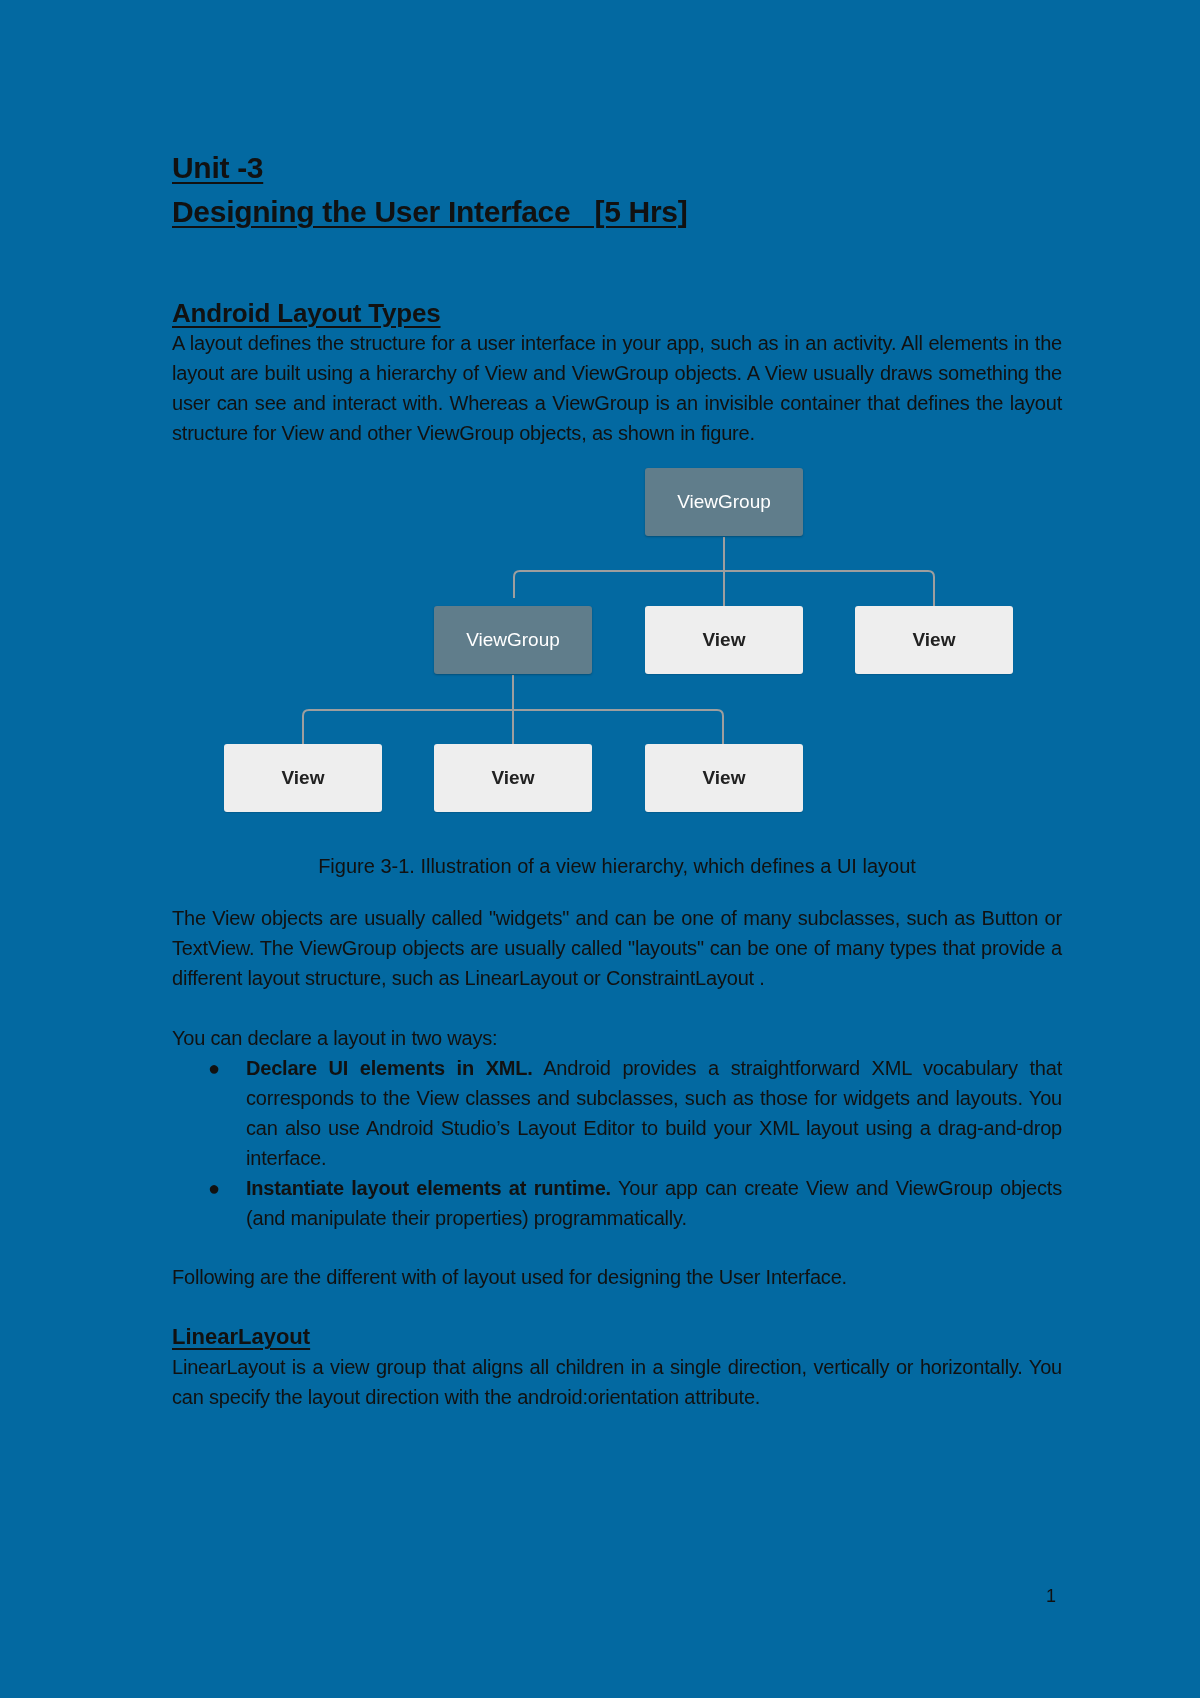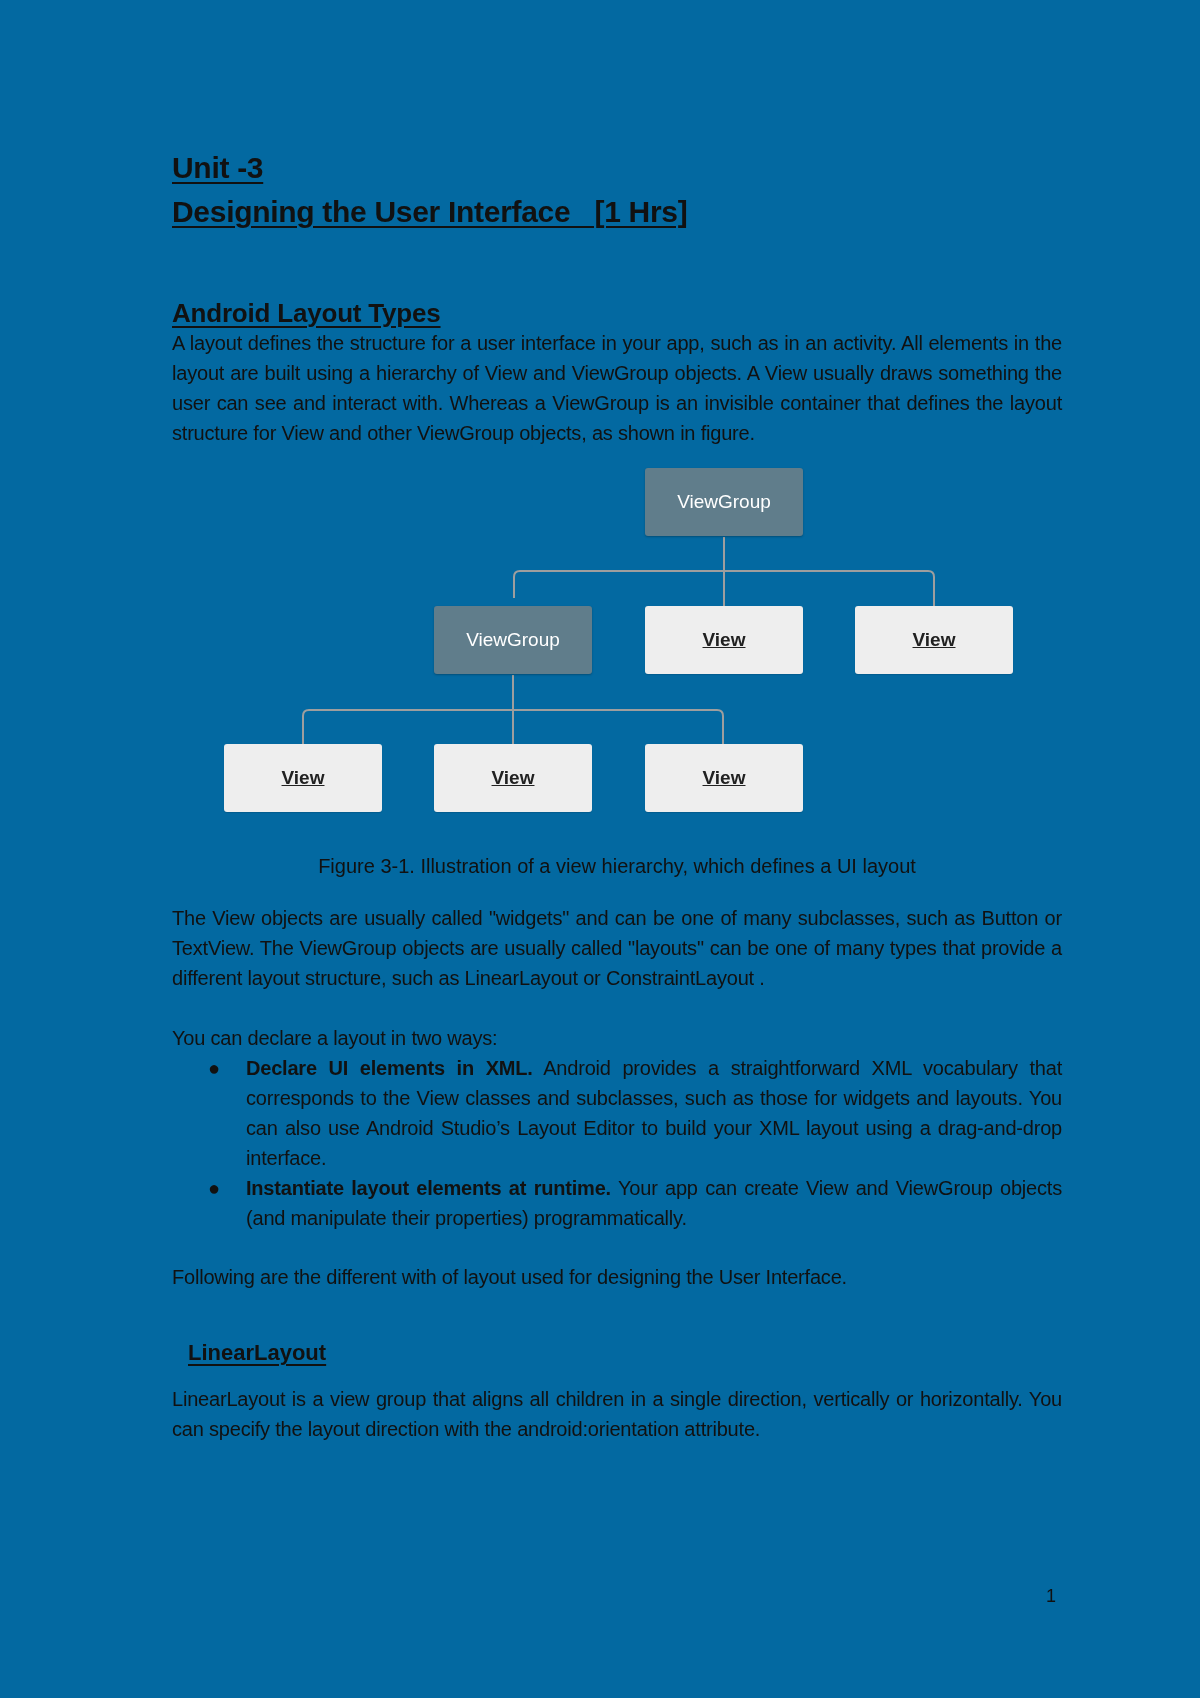--- a/index.html
+++ b/index.html
@@ -5,44 +5,44 @@
   html, body { margin: 0; padding: 0; background: #ffffff; }
   body { width: 1200px; height: 1698px; position: relative; overflow: hidden;
          font-family: "Liberation Sans", "DejaVu Sans", sans-serif; color: #111; }
   .page { position: absolute; left: 0; top: 0; width: 1200px; height: 1698px; background: #0369a1; }
   .content { position: absolute; left: 172px; width: 890px; }
   .title { font-weight: bold; font-size: 30px; text-decoration: underline; text-decoration-thickness: 2px;
            text-underline-offset: 4px; line-height: 44px; margin: 0; letter-spacing: -0.3px; }
   .h2 { font-weight: bold; font-size: 26px; text-decoration: underline; text-decoration-thickness: 2px;
         text-underline-offset: 4px; line-height: 34px; margin: 0; letter-spacing: -0.2px; }
   .h3 { font-weight: bold; font-size: 22px; text-decoration: underline; text-decoration-thickness: 2px;
-        text-underline-offset: 4px; line-height: 30px; margin: 16px; }
+        text-underline-offset: 4px; line-height: 30px; margin: 0; }
   .p { font-size: 20px; line-height: 30px; margin: 0; text-align: justify; letter-spacing: -0.2px; }
   .caption { font-size: 20px; line-height: 30px; text-align: center; margin: 8px; }
   ul.bullets { margin: 0; padding: 0; list-style: none; }
   ul.bullets li { position: relative; padding-left: 74px; font-size: 20px; line-height: 30px;
                   text-align: justify; letter-spacing: -0.2px; }
   ul.bullets li .dot { position: absolute; left: 36px; top: 0; font-size: 20px; }
   ul.bullets li b { font-weight: bold; }
   .figure { position: absolute; left: 0; top: 0; width: 1200px; height: 830px; pointer-events: none; }
   .box { position: absolute; width: 158px; height: 68px; border-radius: 3px; display: flex;
          align-items: center; justify-content: center; font-size: 19px;
          box-shadow: 0 1px 2px rgba(0,0,0,0.25); }
   .box.group { background: #607d8b; color: #ffffff; }
-  .box.view { background: #eeeeee; color: #212121; font-weight: bold; box-shadow: 0 1px 1px rgba(0,0,0,0.12); text-decoration: underline; }
+  .box.view { background: #eeeeee; color: #212121; font-weight: bold; box-shadow: 0 1px 1px rgba(0,0,0,0.12); }
   .pagenum { position: absolute; left: 1046px; top: 1586px; font-size: 18px; }
 </style>
 </head>
 <body>
 
 <div class="page">
 
   <div class="content" style="top:146px;">
     <p class="title">Unit -3</p>
-    <p class="title" style="white-space:pre;">Designing the User Interface   [1 Hrs]</p>
+    <p class="title" style="white-space:pre;">Designing the User Interface   [5 Hrs]</p>
   </div>
 
   <div class="content" style="top:280px;margin-top:16px;">
     <p class="h2">Android Layout Types</p>
     <p class="p" style="margin-top:-2px;">A layout defines the structure for a user interface in your app, such as in an activity. All elements in the layout are built using a hierarchy of View and ViewGroup objects. A View usually draws something the user can see and interact with. Whereas a ViewGroup is an invisible container that defines the layout structure for View and other ViewGroup objects, as shown in figure.</p>
   </div>
 
   <div class="figure">
     <svg width="1200" height="830" style="position:absolute;left:0;top:0;">
       <g fill="none" stroke="#9e9e9e" stroke-width="2">

